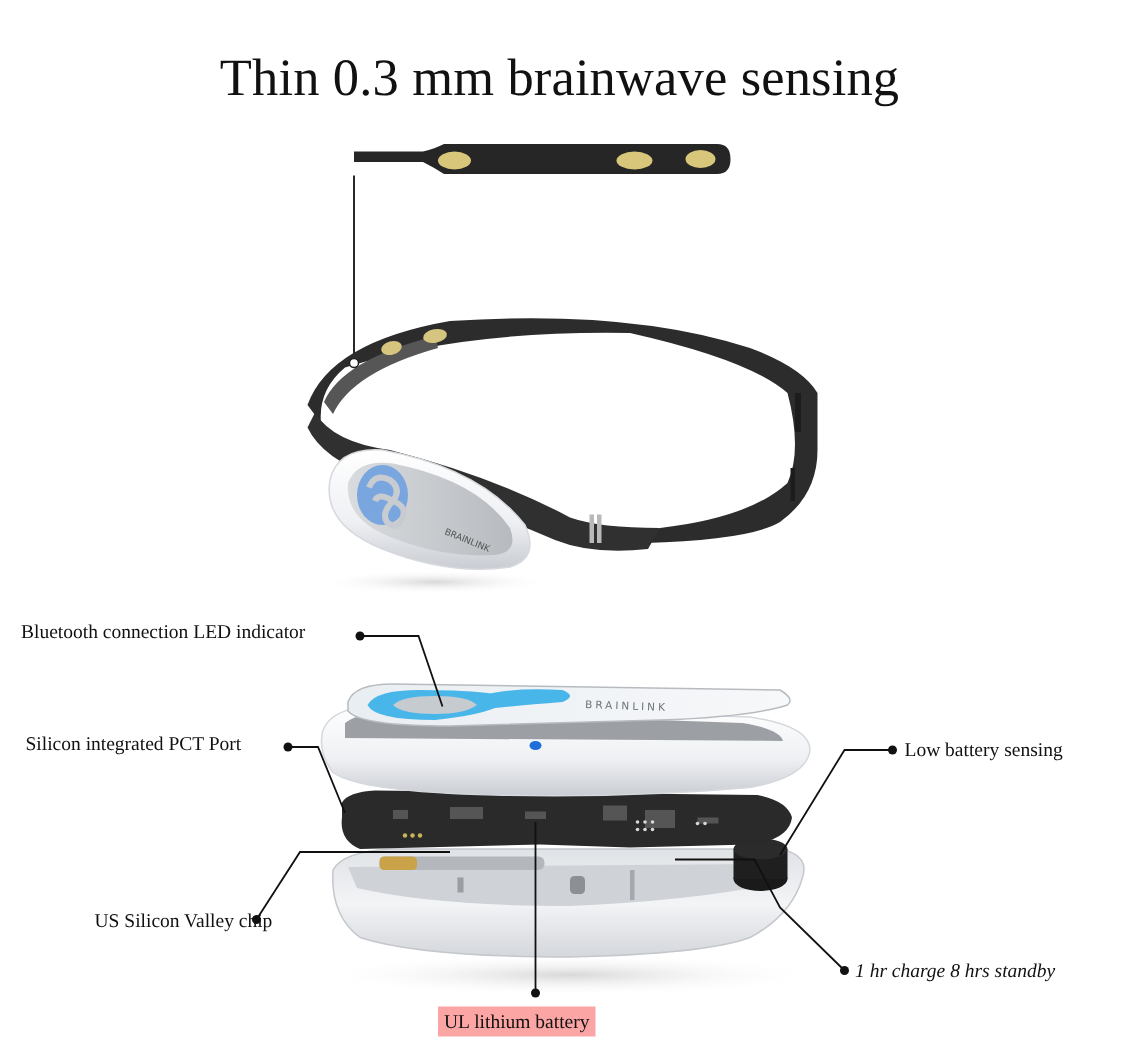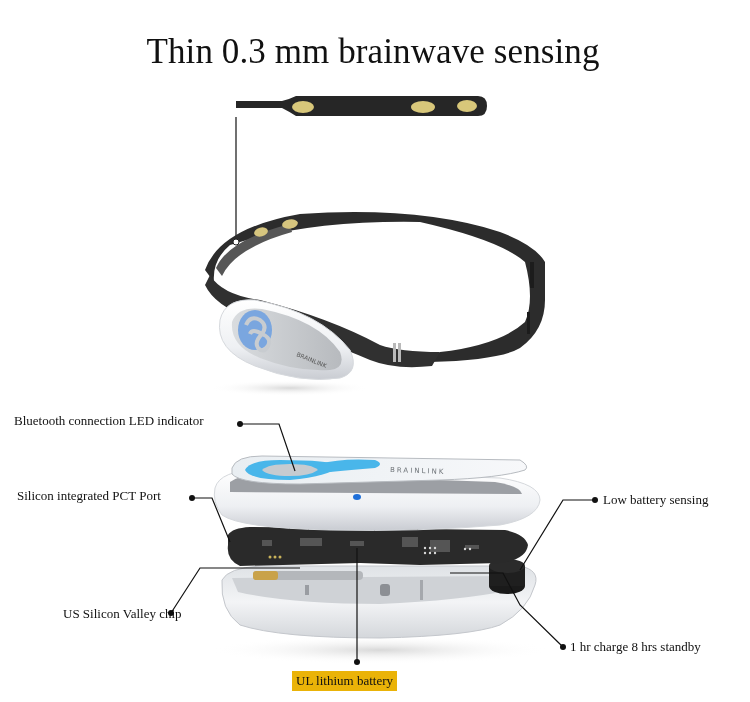--- a/index.html
+++ b/index.html
@@ -36,21 +36,21 @@
       height: 702px;
     }
     .label {
       position: absolute;
       font-size: 13px;
       line-height: 16px;
       color: #111;
       white-space: nowrap;
     }
     .label.bg {
-      background: #eab308;
+      background: #fca5a5;
       padding: 2px 4px;
     }
   </style>
 </head>
 <body>
 
 <div class="title">Thin 0.3 mm brainwave sensing</div>
 
 <svg class="stage" width="750" height="702" viewBox="0 0 750 702" xmlns="http://www.w3.org/2000/svg">
   <defs>
@@ -188,14 +188,14 @@
     <circle cx="357" cy="662" r="3"></circle>
     <circle cx="595" cy="500" r="3"></circle>
     <circle cx="563" cy="647" r="3"></circle>
   </g>
 </svg>
 
 <div class="label" style="left:14px; top:413px;">Bluetooth connection LED indicator</div>
 <div class="label" style="left:17px; top:488px;">Silicon integrated PCT Port</div>
 <div class="label" style="left:19px; top:606px;margin-left:44px;">US Silicon Valley chip</div>
 <div class="label" style="left:603px; top:492px;">Low battery sensing</div>
-<div class="label" style="left:570px; top:639px;">1 hr charge 8 hrs standby</div>
+<div class="label" style="left:570px; top:639px;font-style:italic;">1 hr charge 8 hrs standby</div>
 <div class="label bg" style="left:292px; top:671px;">UL lithium battery</div>
 
 </body></html>

